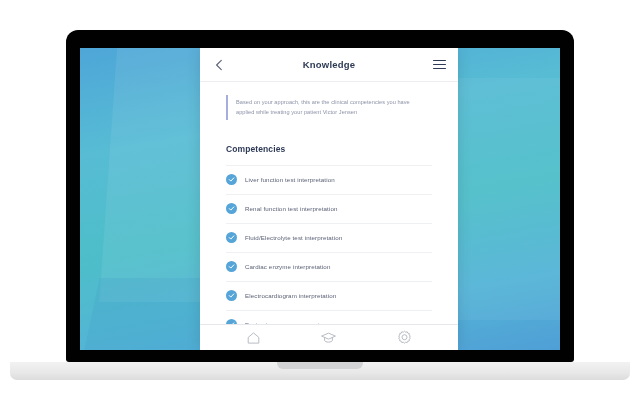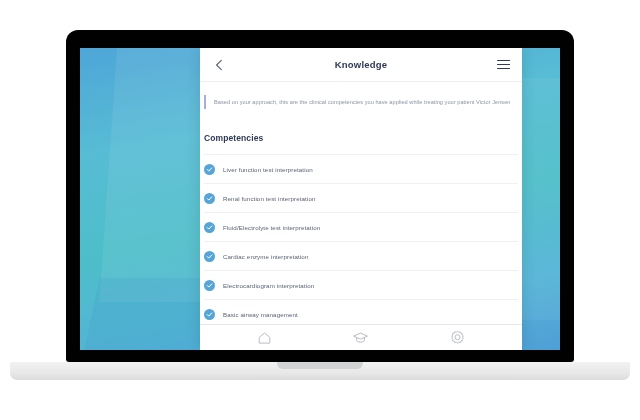--- a/index.html
+++ b/index.html
@@ -81,21 +81,21 @@
     height: 7px;
     background: #d2d3d4;
     border-radius: 0 0 6px 6px;
   }
 
   
   #app-panel {
     position: absolute;
     left: 120px;
     top: 0;
-    width: 322px;
+    width: 258px;
     height: 100%;
     background: #ffffff;
     display: flex;
     flex-direction: column;
     box-shadow: 0 0 14px rgba(0,0,0,0.12);
   }
 
   
   #app-header {
     height: 33px;
@@ -131,21 +131,21 @@
     display: block;
     width: 13px; height: 1.6px;
     background: #2e3a56;
     border-radius: 1px;
   }
 
   
   #app-body {
     flex: 1;
     overflow: hidden;
-    padding: 0 4px;
+    padding: 0 26px;
   }
 
   #intro-block {
     margin-top: 13px;
     padding: 2px 4px 2px 8px;
     border-left: 2px solid #a7aede;
   }
   #intro-text {
     font-size: 5.6px;
     line-height: 1.85;

